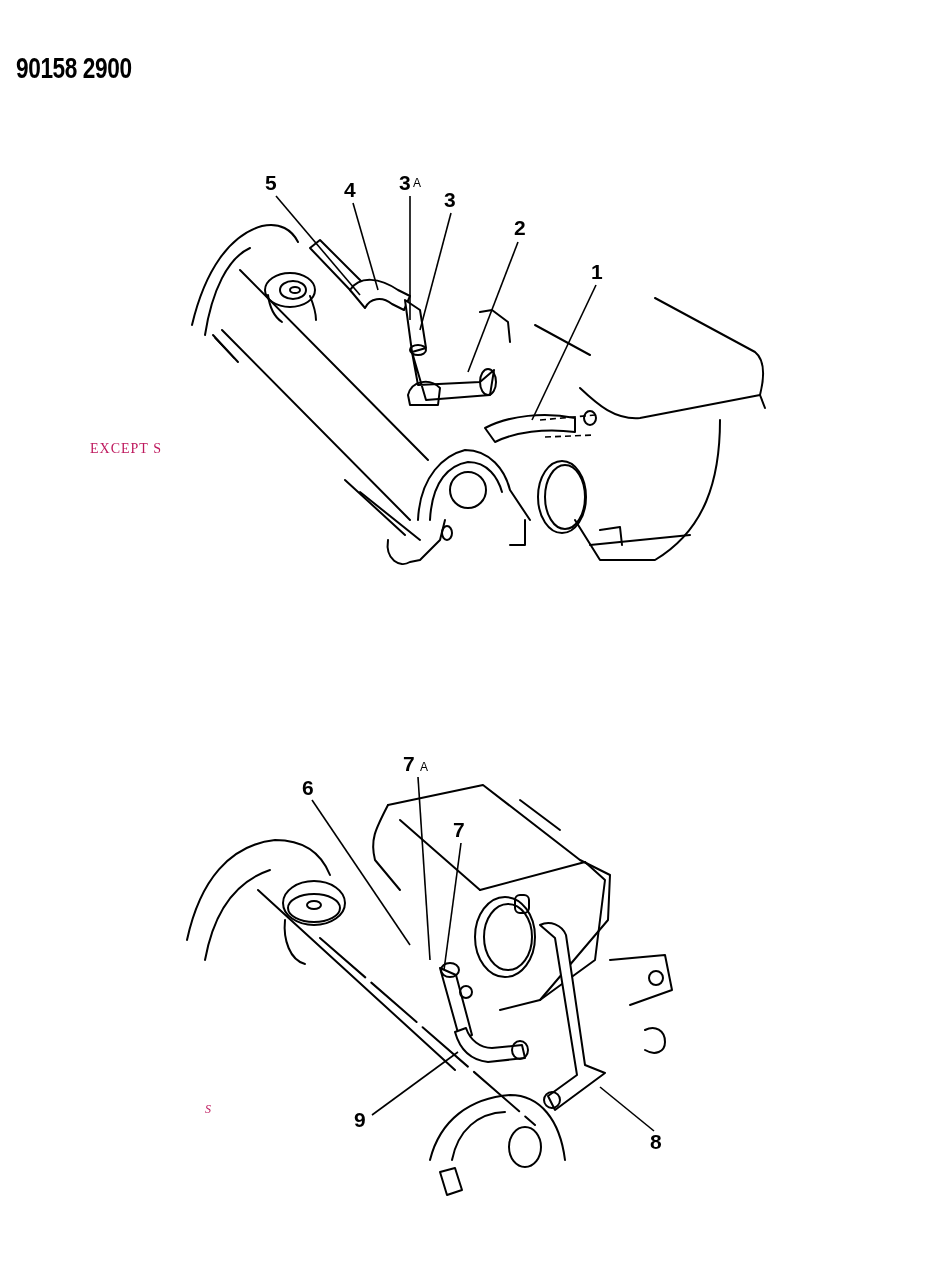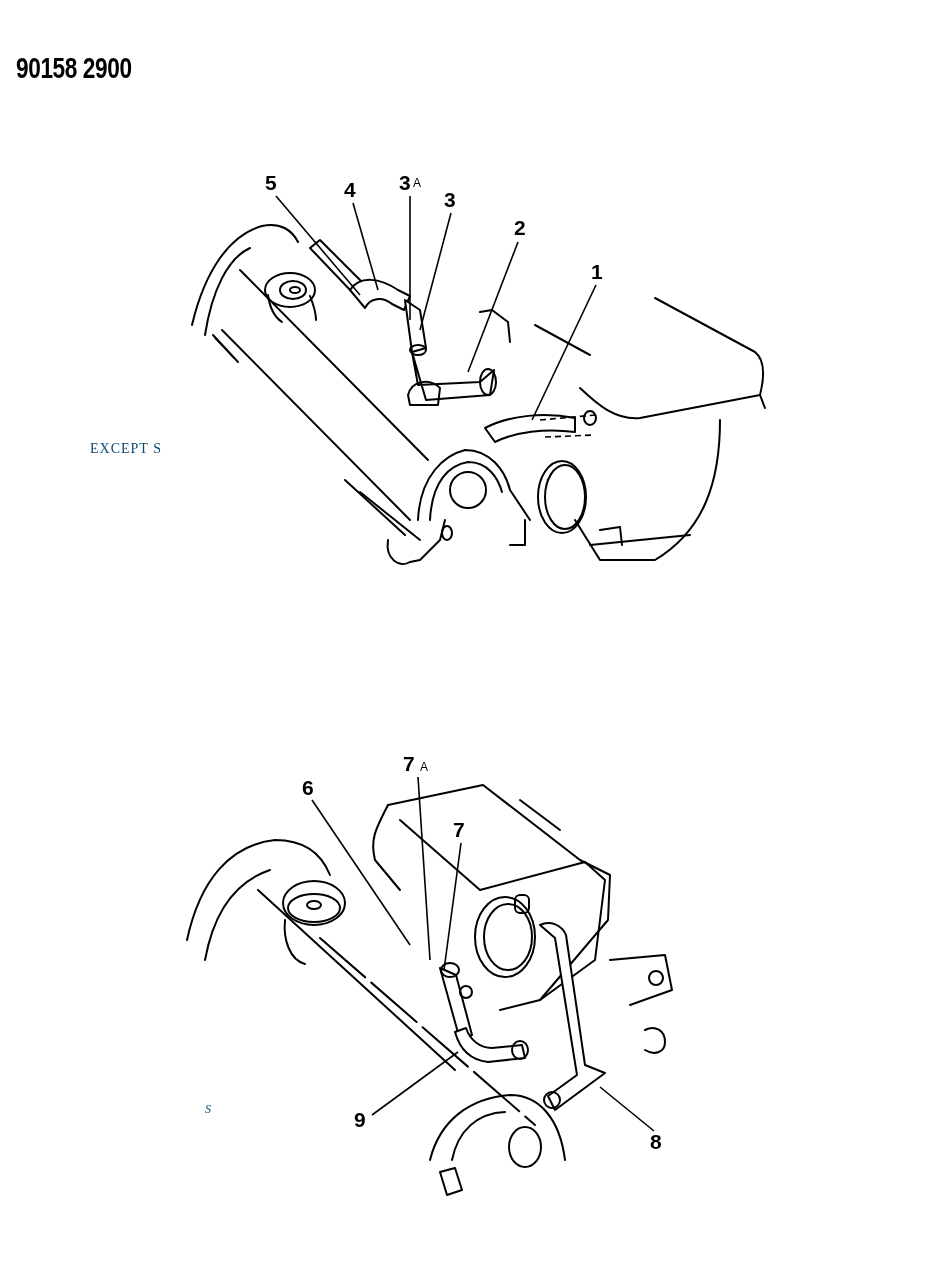--- a/index.html
+++ b/index.html
@@ -1,18 +1,18 @@
 <!DOCTYPE html>
 <html><head>
 <meta charset="utf-8">
 <style>
   html, body { margin:0; padding:0; background:#ffffff; }
   body { width:940px; height:1275px; position:relative; overflow:hidden; font-family:"Liberation Sans", sans-serif; }
   .doc-id { position:absolute; left:16px; top:52px; font-family:"Liberation Sans", sans-serif; font-weight:bold; font-size:29px; color:#000; letter-spacing:-0.5px; transform:scaleX(0.78); transform-origin:left top; }
-  .caption { position:absolute; font-family:"Liberation Serif", serif; font-size:14px; color:#0c4a6e; letter-spacing:1px; }
+  .caption { position:absolute; font-family:"Liberation Serif", serif; font-size:14px; color:#be185d; letter-spacing:1px; }
   .cap-top { left:90px; top:441px; }
   .cap-bot { left:205px; top:1102px; font-style:italic; font-size:12px; }
   svg.fig { position:absolute; left:0; top:0; }
   .callout { font-family:"Liberation Sans", sans-serif; font-weight:bold; font-size:21px; fill:#000; }
   .callout-sub { font-family:"Liberation Sans", sans-serif; font-size:12px; fill:#000; }
   .ln { stroke:#000; stroke-width:2; fill:none; stroke-linecap:round; stroke-linejoin:round; }
   .thin { stroke:#000; stroke-width:1.5; fill:none; stroke-linecap:round; stroke-linejoin:round; }
   .lead { stroke:#000; stroke-width:1.6; fill:none; }
   .dash { stroke:#000; stroke-width:1.6; fill:none; stroke-dasharray:6 4; }
   .hose { stroke:#000; stroke-width:2; fill:#fff; stroke-linejoin:round; }

